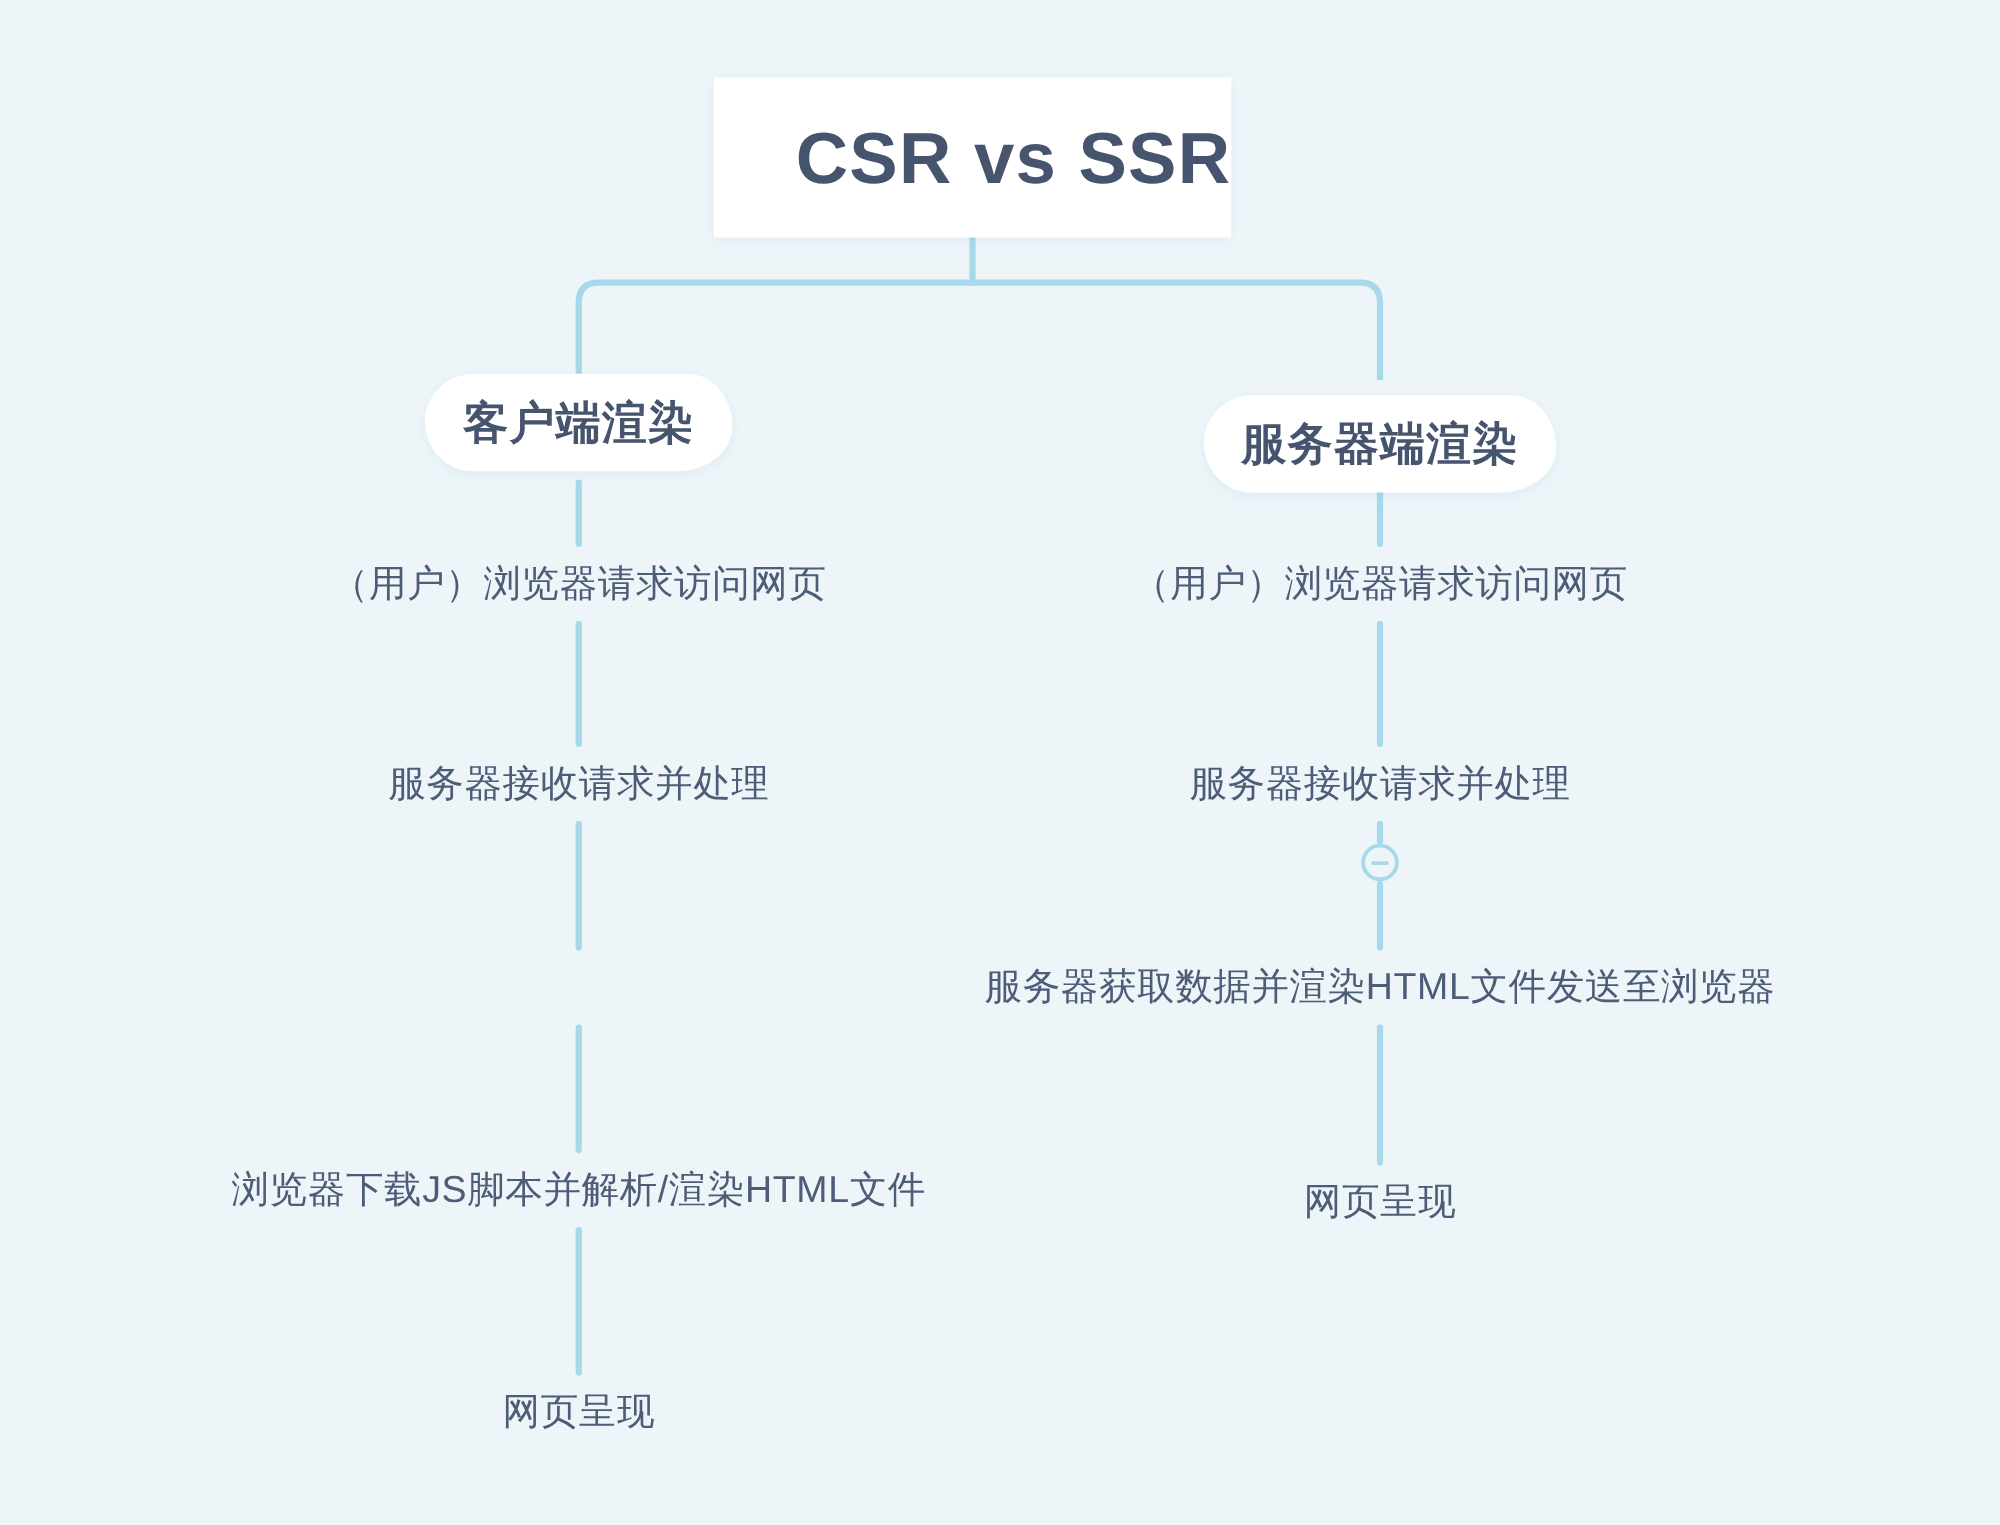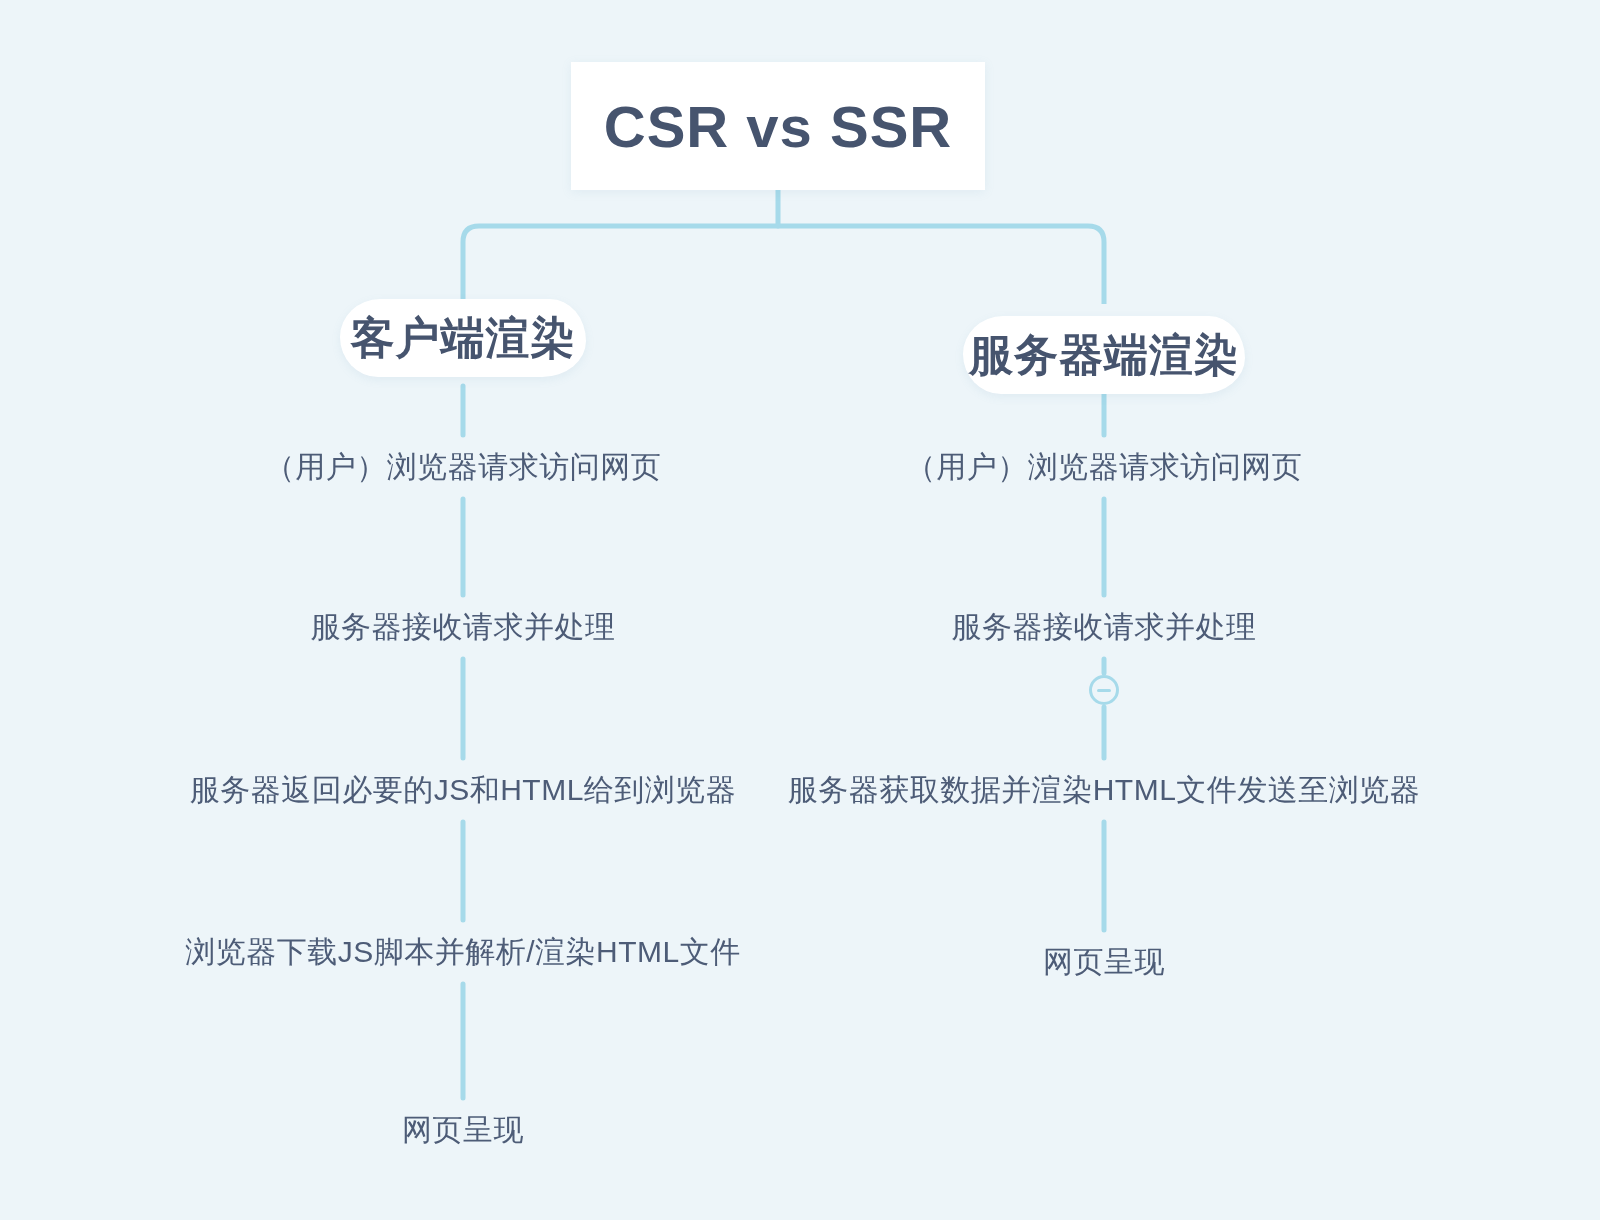--- a/index.html
+++ b/index.html
@@ -20,40 +20,40 @@
   .canvas{position:absolute;inset:0;width:1600px;height:1220px;}
   svg.connectors{position:absolute;left:0;top:0;width:1600px;height:1220px;}
   svg.connectors *{stroke:var(--line-color);fill:none;}
 
   .title-box{
     position:absolute;
     left:778px;top:126px;
     width:414px;height:128px;
     transform:translate(-50%,-50%);
     background:var(--node-fill);
-    display:flex;align-items:center;justify-content:center;
+    display:flex;align-items:center;justify-content:flex-end;
     box-shadow:0 2px 10px rgba(110,160,190,0.10);
   }
   .title-box .title-label{
     font-size:58px;font-weight:700;
     letter-spacing:1px;
     color:var(--title-text-color);
   }
 
   .pill{
     position:absolute;
     transform:translate(-50%,-50%);
     height:78px;
     background:var(--node-fill);
     border-radius:40px 36px 44px 38px / 38px 42px 36px 40px;
     display:flex;align-items:center;justify-content:center;
     box-shadow:0 3px 10px rgba(110,160,190,0.10);
   }
   .pill .pill-label{
-    font-size:44px;font-weight:700;
+    font-size:36px;font-weight:700;
     color:var(--title-text-color);
     letter-spacing:1px;
   }
 
   .step{
     position:absolute;
     transform:translate(-50%,-50%);
     white-space:nowrap;
     font-size:30px;
     color:var(--step-text-color);
@@ -115,21 +115,20 @@
 
   <div class="pill" style="left:463px;top:338px;width:246px;">
     <span class="pill-label">客户端渲染</span>
   </div>
   <div class="pill" style="left:1104px;top:338px;width:282px;margin-top:17px;">
     <span class="pill-label">服务器端渲染</span>
   </div>
 
   <div class="step col-l" style="top:467px">（用户）浏览器请求访问网页</div>
   <div class="step col-l" style="top:627px">服务器接收请求并处理</div>
-  <div class="step col-l" style="top:790px">服务器返回必要的JS和HTML给到浏览器</div>
   <div class="step col-l" style="top:952px">浏览器下载JS脚本并解析/渲染HTML文件</div>
   <div class="step col-l" style="top:1130px">网页呈现</div>
 
   <div class="step col-r" style="top:467px">（用户）浏览器请求访问网页</div>
   <div class="step col-r" style="top:627px">服务器接收请求并处理</div>
   <div class="step col-r" style="top:790px">服务器获取数据并渲染HTML文件发送至浏览器</div>
   <div class="step col-r" style="top:962px">网页呈现</div>
 
   <div class="toggle">
     <span class="toggle-minus"></span>

